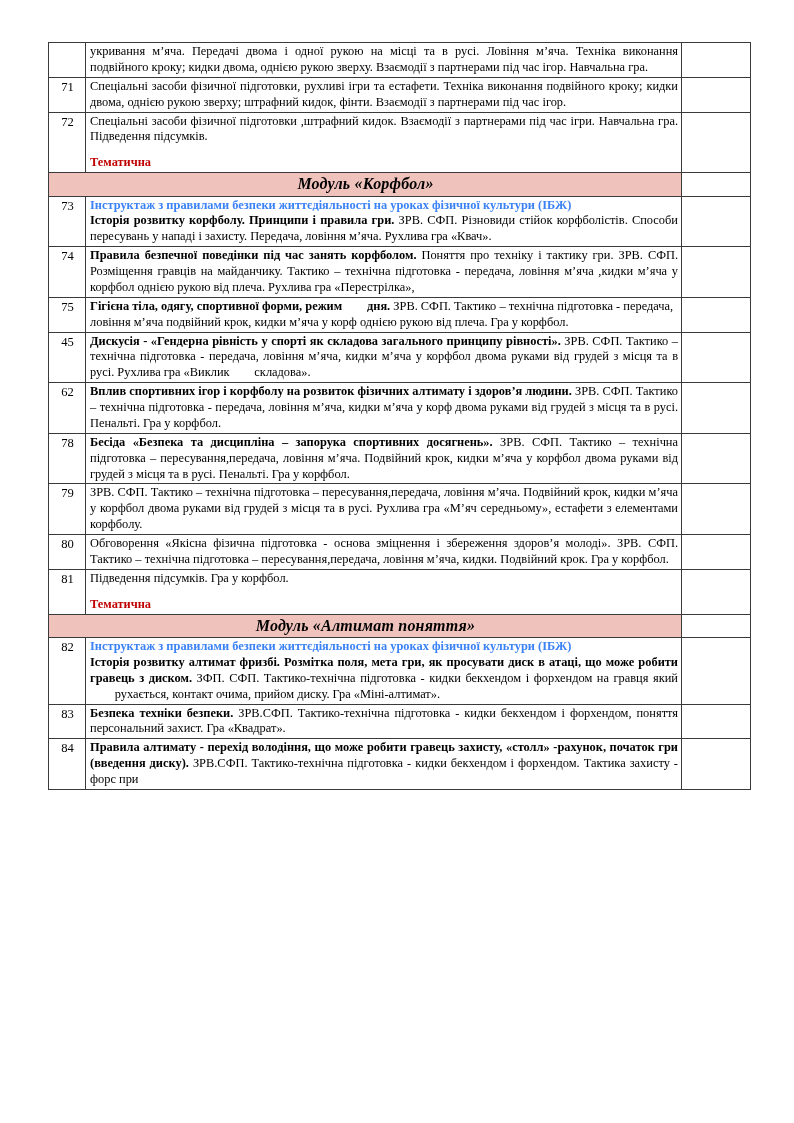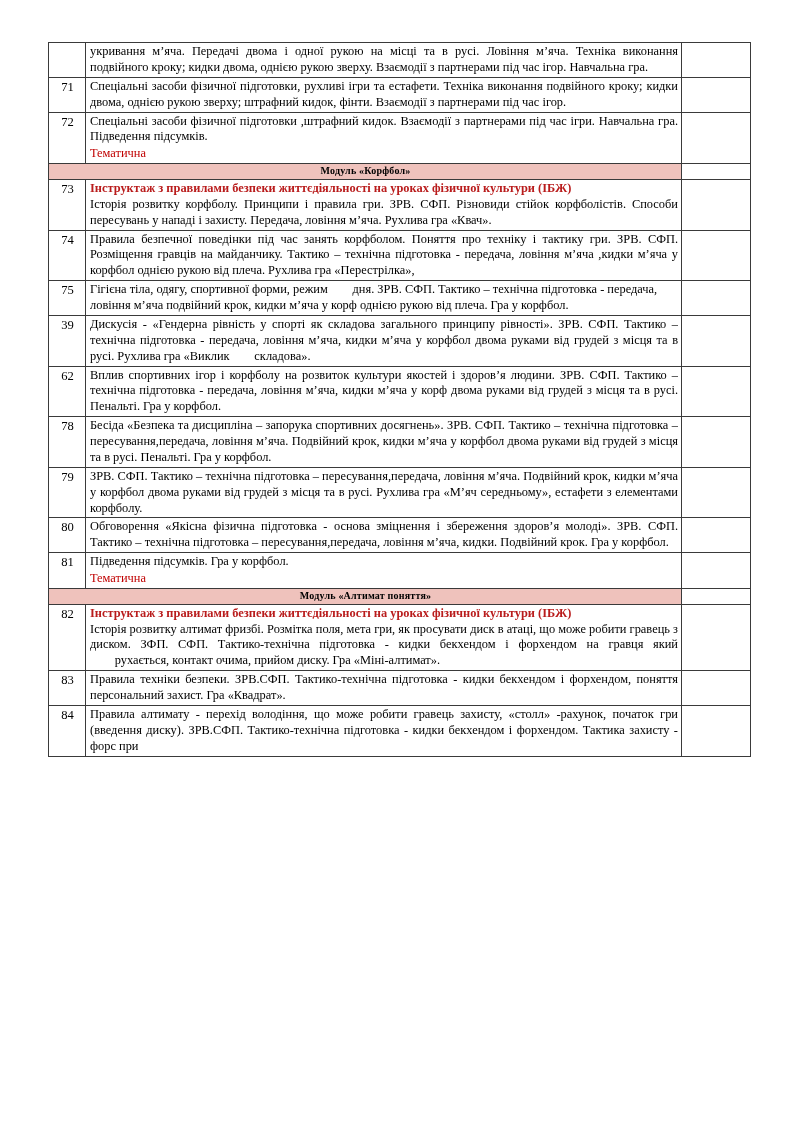--- a/index.html
+++ b/index.html
@@ -48,39 +48,40 @@
     text-justify: inter-word;
     hyphens: none;
   }
   td.body.left { text-align: left; }
   td.notes { border-left: 1px solid #3a3a3a; }
 
   .module-row td {
     background: #EFC2BC;
     text-align: center;
     font-weight: bold;
-    font-size: 10px;
+    font-style: italic;
+    font-size: 16px;
     padding: 3px 0 4px 0;
     letter-spacing: 0.2px;
   }
   .module-row td.notes {
     background: #ffffff;
   }
 
-  b.lead { font-weight: normal; }
+  b.lead { font-weight: bold; }
   .red {
-    color: #b91c1c;
+    color: #3b82f6;
     font-weight: bold;
   }
   .red-blk { display: block; }
   .thematic {
     color: #C00000;
-    font-weight: normal;
+    font-weight: bold;
     display: block;
-    margin-top: 1px;
+    margin-top: 10px;
   }
   .gap { white-space: pre; }
 </style>
 </head>
 <body>
 
 <div class="page">
   <table class="sched">
     <colgroup>
       <col class="c-num">
@@ -116,27 +117,27 @@
           <td class="num">74</td>
           <td class="body"><b class="lead">Правила безпечної поведінки під час занять корфболом.</b><span> Поняття про техніку і тактику гри. ЗРВ. СФП. Розміщення гравців на майданчику. Тактико – технічна підготовка - передача, ловіння м’яча ,кидки м’яча у корфбол однією рукою від плеча. Рухлива гра «Перестрілка»,</span></td>
           <td class="notes">&nbsp;</td>
         </tr>
         <tr>
           <td class="num">75</td>
           <td class="body left"><b class="lead">Гігієна тіла, одягу, спортивної форми, режим</b><span class="gap">        </span><b class="lead">дня.</b><span> ЗРВ. СФП. Тактико – технічна підготовка - передача, ловіння м’яча подвійний крок, кидки м’яча у корф однією рукою від плеча. Гра у корфбол.</span></td>
           <td class="notes">&nbsp;</td>
         </tr>
         <tr>
-          <td class="num">39</td>
+          <td class="num">45</td>
           <td class="body"><b class="lead">Дискусія - «Гендерна рівність у спорті як складова загального принципу рівності».</b><span> ЗРВ. СФП. Тактико – технічна підготовка - передача, ловіння м’яча, кидки м’яча у корфбол двома руками від грудей з місця та в русі. Рухлива гра «Виклик</span><span class="gap">        </span><span>складова».</span></td>
           <td class="notes">&nbsp;</td>
         </tr>
         <tr>
           <td class="num">62</td>
-          <td class="body"><b class="lead">Вплив спортивних ігор і корфболу на розвиток культури якостей і здоров’я людини.</b><span> ЗРВ. СФП. Тактико – технічна підготовка - передача, ловіння м’яча, кидки м’яча у корф двома руками від грудей з місця та в русі. Пенальті. Гра у корфбол.</span></td>
+          <td class="body"><b class="lead">Вплив спортивних ігор і корфболу на розвиток фізичних алтимату і здоров’я людини.</b><span> ЗРВ. СФП. Тактико – технічна підготовка - передача, ловіння м’яча, кидки м’яча у корф двома руками від грудей з місця та в русі. Пенальті. Гра у корфбол.</span></td>
           <td class="notes">&nbsp;</td>
         </tr>
         <tr>
           <td class="num">78</td>
           <td class="body"><b class="lead">Бесіда «Безпека та дисципліна – запорука спортивних досягнень».</b><span> ЗРВ. СФП. Тактико – технічна підготовка – пересування,передача, ловіння м’яча. Подвійний крок, кидки м’яча у корфбол двома руками від грудей з місця та в русі. Пенальті. Гра у корфбол.</span></td>
           <td class="notes">&nbsp;</td>
         </tr>
         <tr>
           <td class="num">79</td>
           <td class="body"><span>ЗРВ. СФП. Тактико – технічна підготовка – пересування,передача, ловіння м’яча. Подвійний крок, кидки м’яча у корфбол двома руками від грудей з місця та в русі. Рухлива гра «М’яч середньому», естафети з елементами корфболу.</span></td>
@@ -156,21 +157,21 @@
           <td colspan="2">Модуль «Алтимат поняття»</td>
           <td class="notes">&nbsp;</td>
         </tr>
         <tr>
           <td class="num">82</td>
           <td class="body"><span class="red red-blk">Інструктаж з правилами безпеки життєдіяльності  на уроках фізичної культури (ІБЖ)</span><b class="lead">Історія розвитку алтимат фризбі. Розмітка поля, мета гри, як просувати диск в атаці, що може робити гравець з диском.</b><span> ЗФП. СФП. Тактико-технічна підготовка - кидки бекхендом і форхендом на гравця який</span><span class="gap">        </span><span>рухається, контакт очима, прийом диску. Гра «Міні-алтимат».</span></td>
           <td class="notes">&nbsp;</td>
         </tr>
         <tr>
           <td class="num">83</td>
-          <td class="body"><b class="lead">Правила техніки безпеки.</b><span> ЗРВ.СФП. Тактико-технічна підготовка - кидки бекхендом і форхендом, поняття персональний захист. Гра «Квадрат».</span></td>
+          <td class="body"><b class="lead">Безпека техніки безпеки.</b><span> ЗРВ.СФП. Тактико-технічна підготовка - кидки бекхендом і форхендом, поняття персональний захист. Гра «Квадрат».</span></td>
           <td class="notes">&nbsp;</td>
         </tr>
         <tr>
           <td class="num">84</td>
           <td class="body"><b class="lead">Правила алтимату - перехід володіння,  що може робити гравець захисту, «столл» -рахунок, початок гри (введення диску).</b><span> ЗРВ.СФП. Тактико-технічна підготовка - кидки бекхендом і форхендом. Тактика захисту - форс при</span></td>
           <td class="notes">&nbsp;</td>
         </tr>
       </tbody>
   </table>
 </div>

